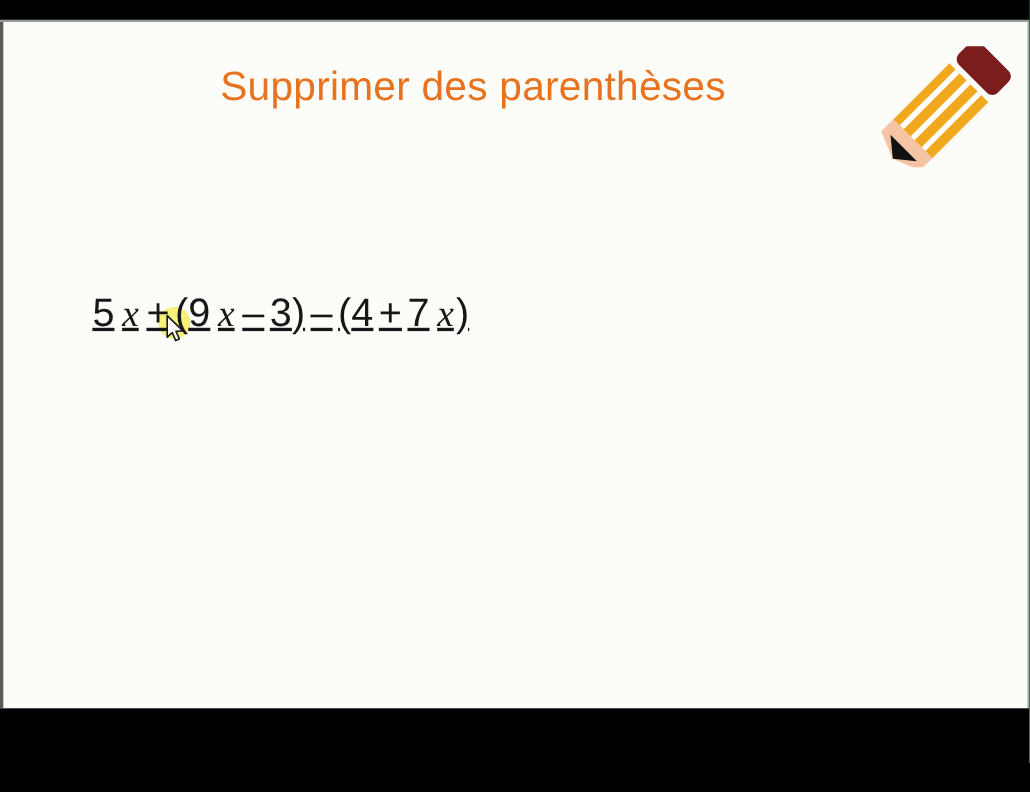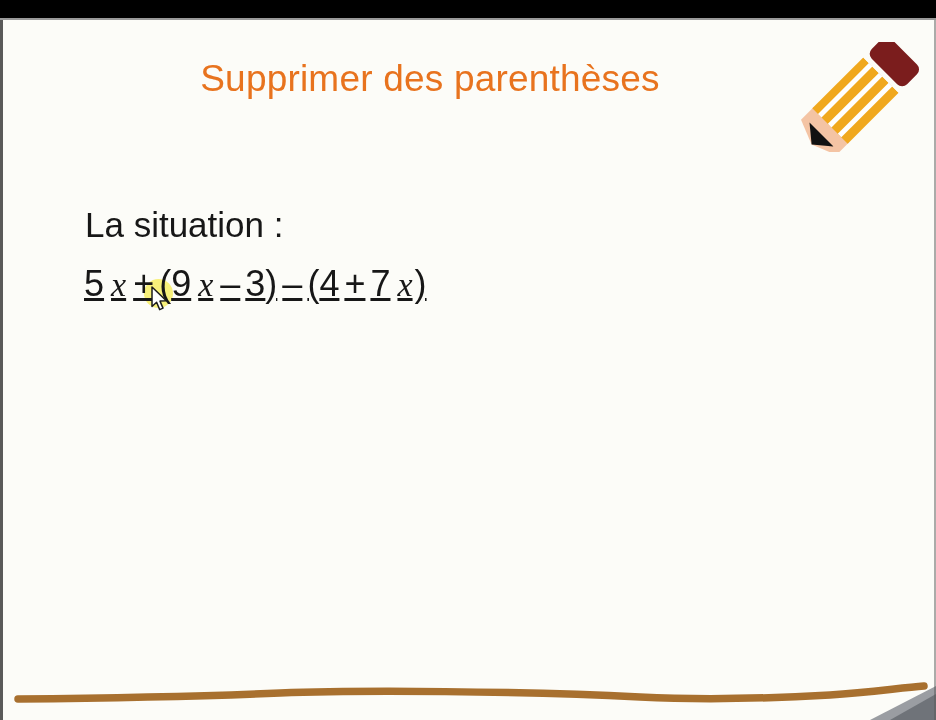--- a/index.html
+++ b/index.html
@@ -3,21 +3,21 @@
 <meta charset="utf-8">
 <style>
   html, body {
     margin: 0;
     padding: 0;
     background: #000;
   }
   #slide-root {
     position: relative;
     width: 936px;
-    height: 720px;
+    height: 644px;
     overflow: hidden;
     background: #15803d;
     font-family: "Liberation Sans", sans-serif;
   }
 
   
   .top-bar {
     position: absolute;
     left: 0; top: 0;
     width: 936px;
@@ -173,21 +173,20 @@
           <rect x="20" y="52" width="72" height="5" fill="#ffffff"></rect>
           <rect x="20" y="66" width="72" height="5" fill="#ffffff"></rect>
 
           <rect x="92" y="30" width="6" height="50" fill="#fcfcf8"></rect>
 
           <rect x="97" y="30" width="28" height="50" rx="7" fill="#7b1d1d"></rect>
         </g>
       </svg>
     </div>
 
-    <div class="line-situation">La situation :</div>
 
     <div class="highlight-blob"></div>
 
     <div class="line-equation">
       <span>5</span><span class="sp"></span><span class="var">x</span><span class="sp"></span><span>+</span><span class="sp"></span><span>(</span><span>9</span><span class="sp"></span><span class="var">x</span><span class="sp"></span><span>–</span><span class="sp"></span><span>3</span><span>)</span><span class="sp"></span><span>–</span><span class="sp"></span><span>(</span><span>4</span><span class="sp"></span><span>+</span><span class="sp"></span><span>7</span><span class="sp"></span><span class="var">x</span><span>)</span>
     </div>
 
     <div class="cursor">
       <svg viewBox="0 0 22 28" width="22" height="28" aria-hidden="true">
         <path d="M2 1 L2 20.5 L6.6 16.3 L9.7 23.6 L13.0 22.1 L10.0 15.1 L16.3 14.8 Z" fill="#ffffff" stroke="#1b1b1b" stroke-width="1.5" stroke-linejoin="round"></path>

